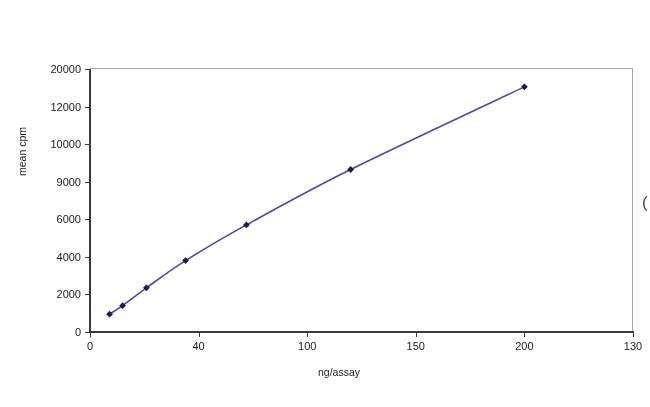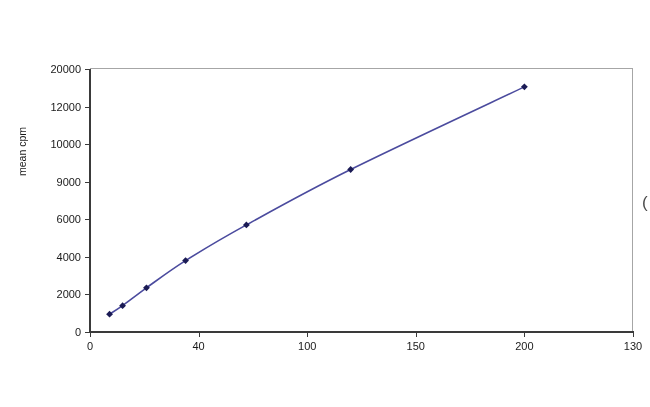--- a/index.html
+++ b/index.html
@@ -261,15 +261,16 @@
           <polygon points="56.471999999999994,215.45357142857142 59.87199999999999,218.85357142857143 56.471999999999994,222.25357142857143 53.071999999999996,218.85357142857143" fill="#1b1b55"></polygon>
           <polygon points="95.568,188.2142857142857 98.968,191.6142857142857 95.568,195.0142857142857 92.16799999999999,191.6142857142857" fill="#1b1b55"></polygon>
           <polygon points="156.384,152.52142857142857 159.784,155.92142857142858 156.384,159.32142857142858 152.98399999999998,155.92142857142858" fill="#1b1b55"></polygon>
           <polygon points="260.64,97.10357142857143 264.03999999999996,100.50357142857143 260.64,103.90357142857144 257.24,100.50357142857143" fill="#1b1b55"></polygon>
           <polygon points="434.40000000000003,14.44642857142856 437.8,17.84642857142856 434.40000000000003,21.24642857142856 431.00000000000006,17.84642857142856" fill="#1b1b55"></polygon>
         </g>
     </svg>
   </div>
 
   <div id="ylabel">mean cpm</div>
+  <div id="xlabel"><span>ng/assay</span></div>
 
   <div id="right-edge-glyph">(</div>
 </div>
 
 </body></html>

